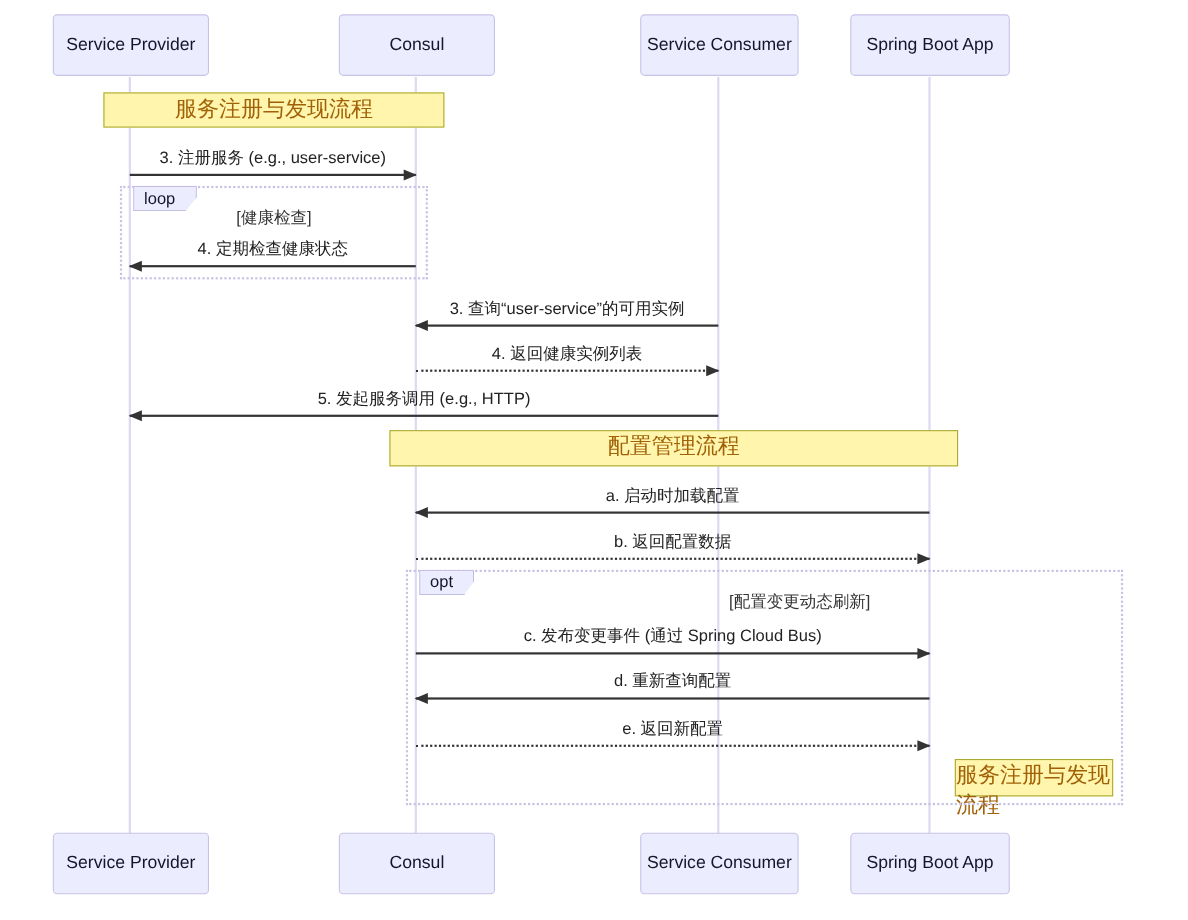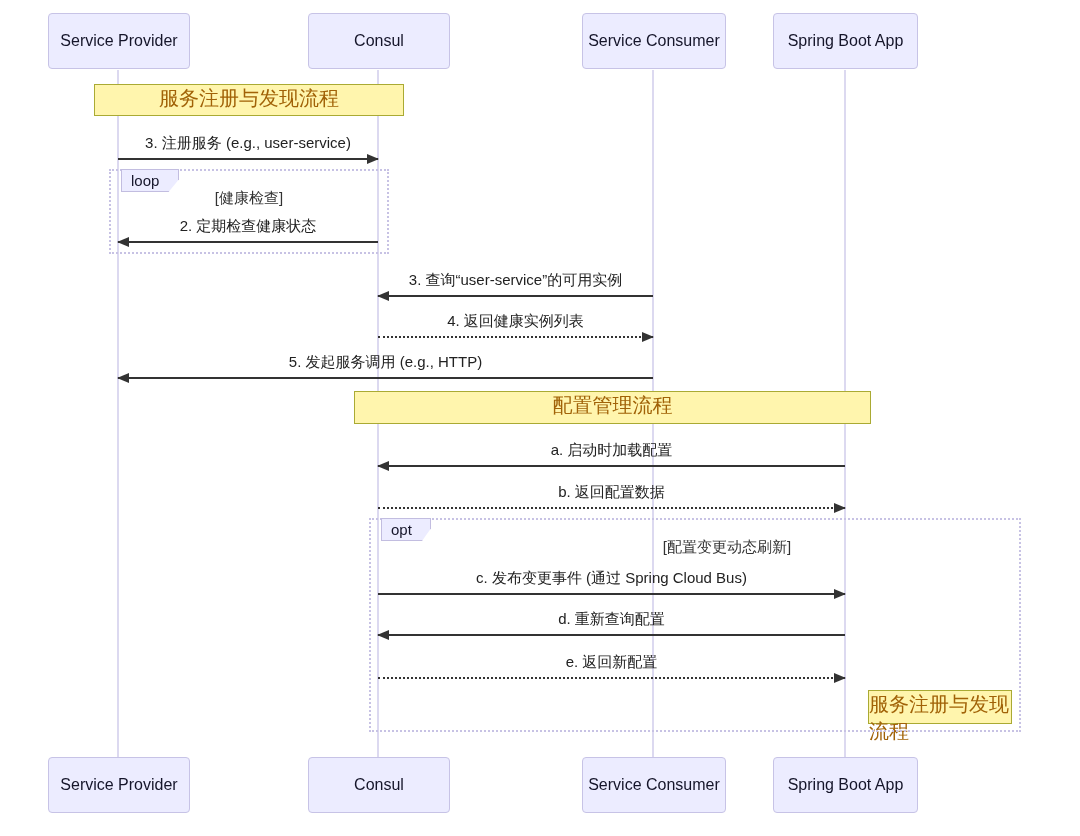--- a/index.html
+++ b/index.html
@@ -96,21 +96,21 @@
     <div class="frame-tab" style="width:50px">opt</div>
     <div class="frame-cond" style="left:356px">[配置变更动态刷新]</div>
   </div>
 
   <div class="msg dirR" style="left:118px;width:260px;top:134px">
     <div class="mlabel">3. 注册服务 (e.g., user-service)</div>
     <div class="mline"></div>
   </div>
 
   <div class="msg dirL" style="left:118px;width:260px;top:217px">
-    <div class="mlabel">2. 定期检查健康状态</div>
+    <div class="mlabel">4. 定期检查健康状态</div>
     <div class="mline"></div>
   </div>
 
   <div class="msg dirL" style="left:378px;width:275px;top:271px">
     <div class="mlabel">3. 查询“user-service”的可用实例</div>
     <div class="mline"></div>
   </div>
 
   <div class="msg dirR dashed" style="left:378px;width:275px;top:312px">
     <div class="mlabel">4. 返回健康实例列表</div>

